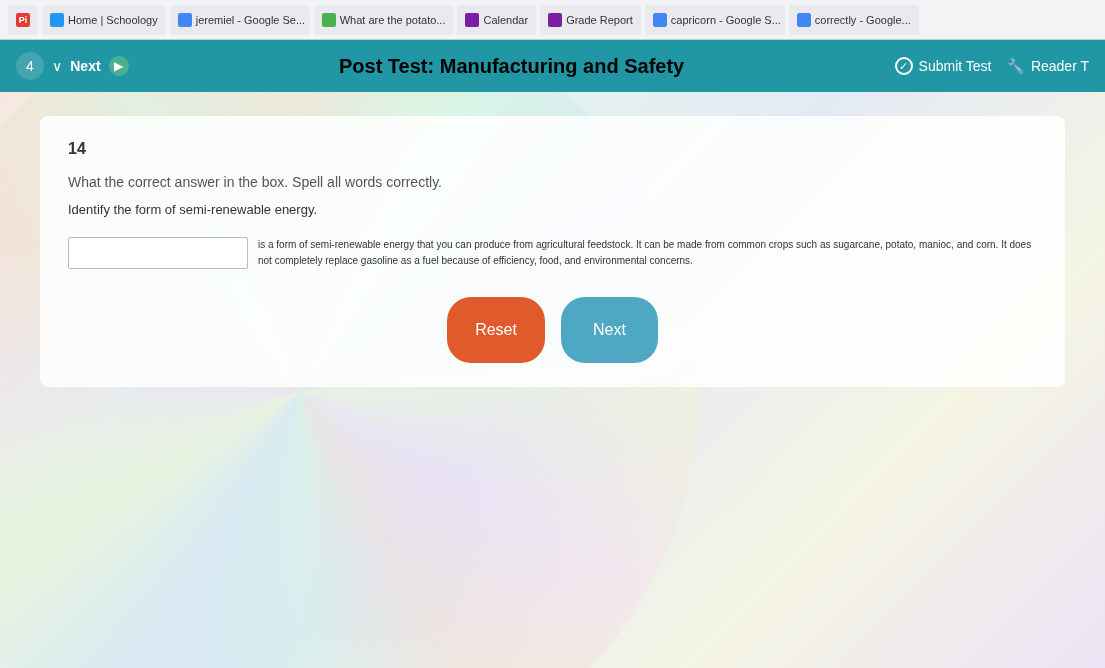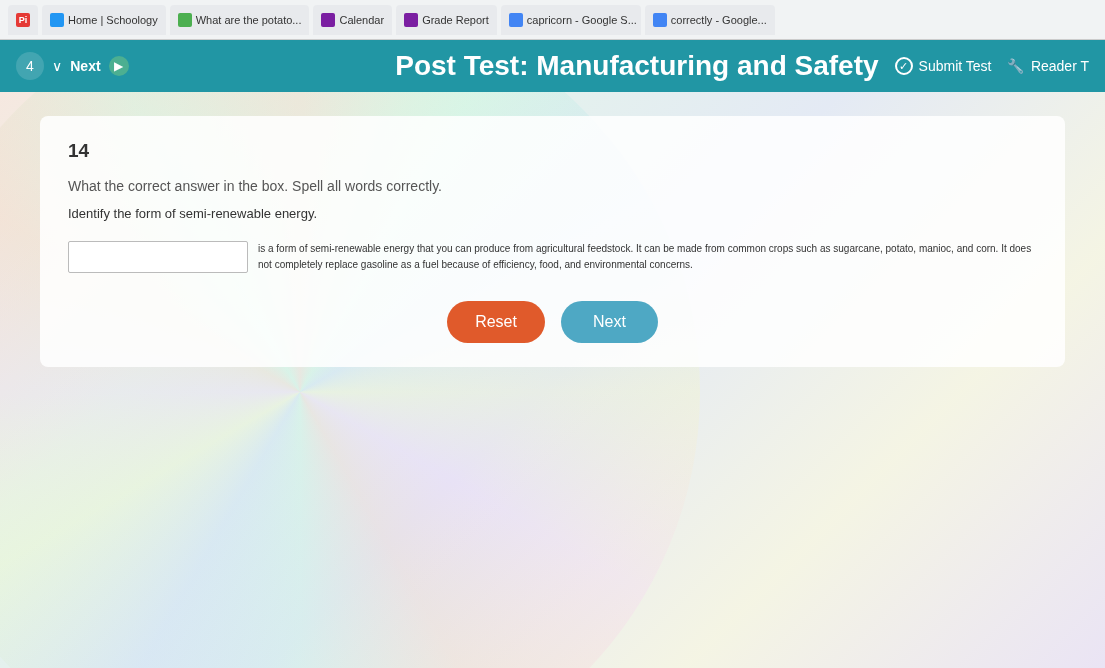--- a/index.html
+++ b/index.html
@@ -98,23 +98,23 @@
       border-radius: 50%;
       display: flex;
       align-items: center;
       justify-content: center;
       font-size: 12px;
       color: #fff;
     }
 
     .test-title {
       flex: 1;
-      text-align: right;
-      color: #ffffff;
-      font-size: 28px;
+      text-align: center;
+      color: #000000;
+      font-size: 20px;
       font-weight: bold;
     }
 
     .header-actions {
       display: flex;
       align-items: center;
       gap: 16px;
     }
 
     .submit-test-btn {
@@ -181,21 +181,21 @@
     .question-card {
       position: relative;
       z-index: 1;
       background: rgba(255,255,255,0.85);
       border-radius: 8px;
       padding: 24px 28px;
       max-width: 1040px;
     }
 
     .question-number {
-      font-size: 19px;
+      font-size: 16px;
       font-weight: bold;
       color: #333;
       margin-bottom: 16px;
     }
 
     .instruction-text {
       font-size: 14px;
       color: #555;
       margin-bottom: 12px;
     }
@@ -237,21 +237,21 @@
       display: flex;
       justify-content: center;
       gap: 16px;
       margin-top: 28px;
     }
 
     .reset-btn {
       background: #e05a2b;
       color: #fff;
       border: none;
-      padding: 0 28px;
+      padding: 24px 28px;
       border-radius: 24px;
       font-size: 16px;
       cursor: pointer;
       font-weight: 500;
     }
 
     .next-btn {
       background: #4ea8c4;
       color: #fff;
       border: none;
@@ -283,20 +283,24 @@
 
 <div class="browser-bar">
   <div class="tab">
     <div class="tab-icon" style="background:#e53935; color:#fff; font-size:9px; display:flex;align-items:center;justify-content:center; font-weight:bold;">Pi</div>
   </div>
   <div class="tab">
     <div class="tab-icon" style="background:#2196F3;"></div>
     <span>Home | Schoology</span>
   </div>
   <div class="tab">
+    <div class="tab-icon" style="background:#4285F4;"></div>
+    <span>jeremiel - Google Se...</span>
+  </div>
+  <div class="tab">
     <div class="tab-icon" style="background:#4CAF50;"></div>
     <span>What are the potato...</span>
   </div>
   <div class="tab">
     <div class="tab-icon" style="background:#7B1FA2;"></div>
     <span>Calendar</span>
   </div>
   <div class="tab">
     <div class="tab-icon" style="background:#7B1FA2;"></div>
     <span>Grade Report</span>

